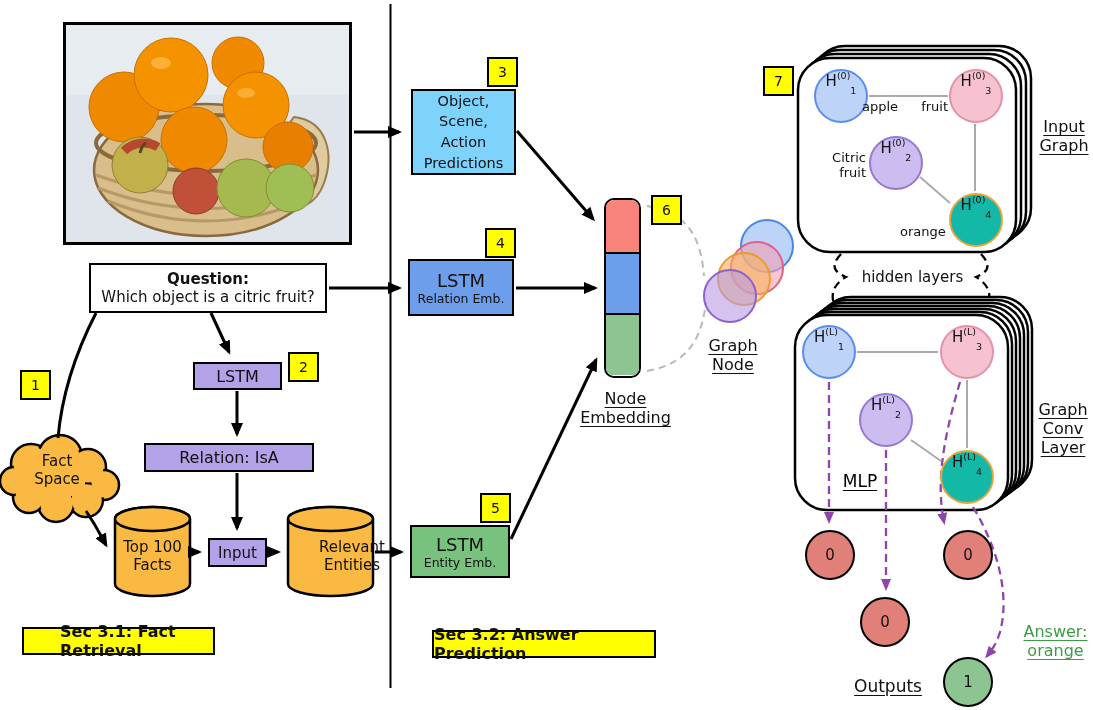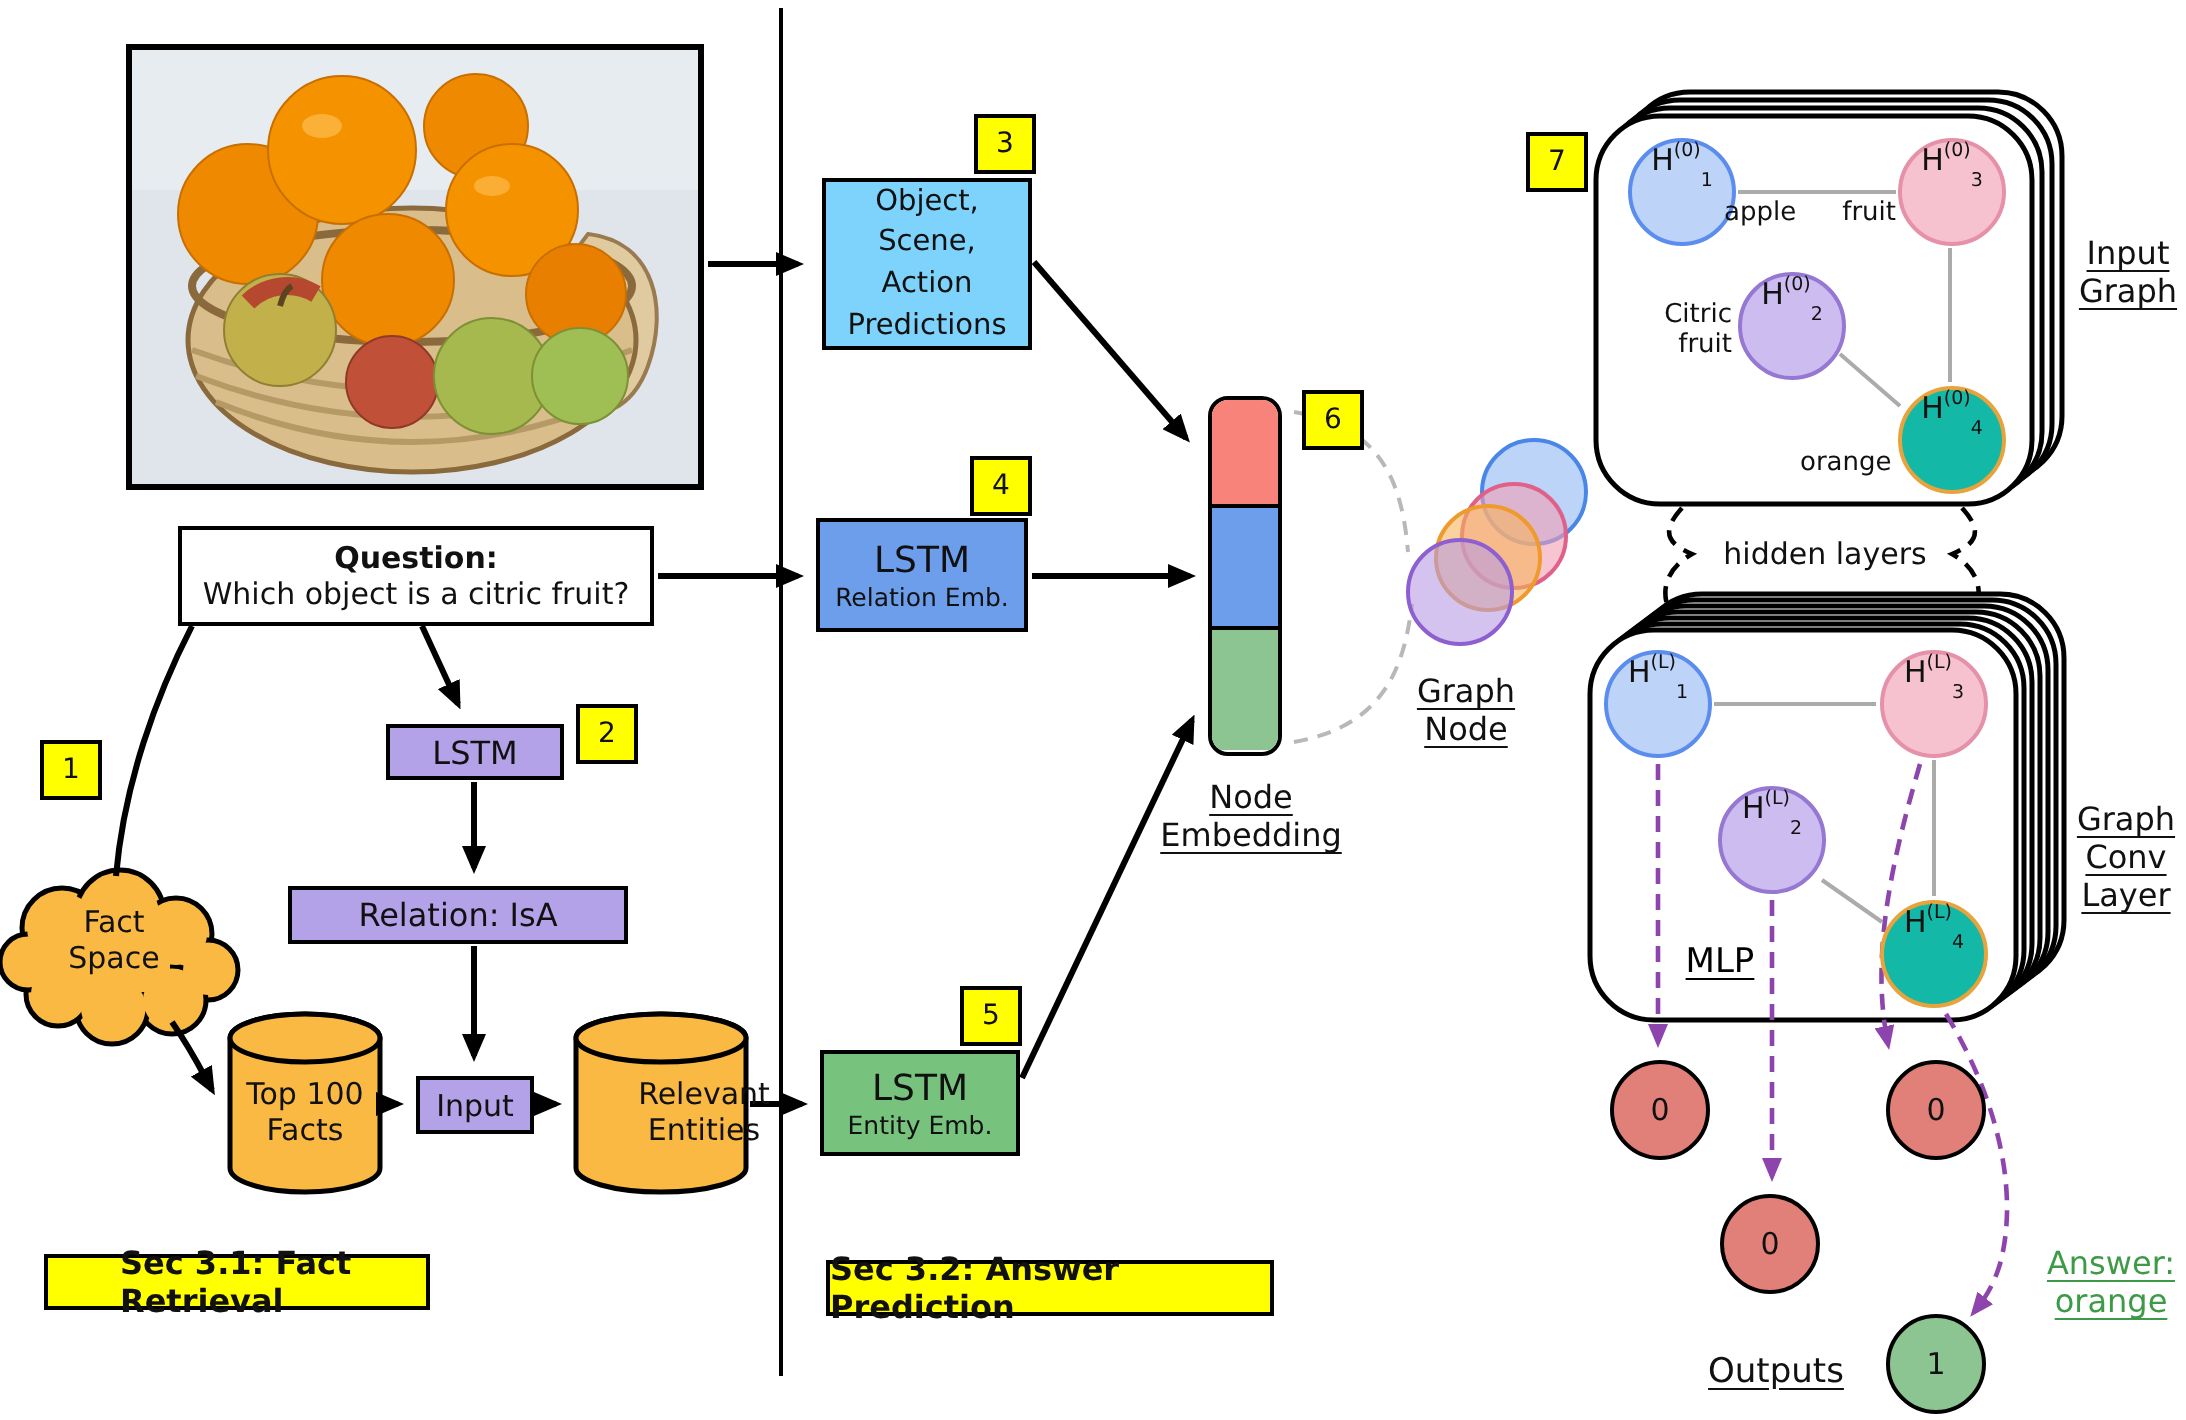--- a/index.html
+++ b/index.html
@@ -231,21 +231,21 @@
 
   <div class="step abs" style="left:480px;top:493px;">
     <span>5</span>
     </div>
 
   <div class="box abs z1" style="left:410px;top:525px;width:100px;height:53px;background:#77C37E;">
     <div style="font-size:18px;">LSTM</div>
     <div style="font-size:12.5px;">Entity Emb.</div>
   </div>
 
-  <div class="seclab abs z1" style="left:413px;top:630px;width:224px;height:28px;">
+  <div class="seclab abs z1" style="left:432px;top:630px;width:224px;height:28px;">
     <span>Sec 3.2: Answer Prediction</span>
     </div>
 
   <div class="abs z1" style="left:604px;top:198px;width:37px;height:180px;border:2.5px solid #000;
        border-radius:10px;overflow:hidden;box-sizing:border-box;">
     <div style="height:52px;background:#F8837B;"></div>
     <div style="height:61px;background:#6D9EEB;border-top:2.5px solid #000;box-sizing:border-box;"></div>
     <div style="height:62px;background:#8CC591;border-top:2.5px solid #000;box-sizing:border-box;"></div>
   </div>
 

